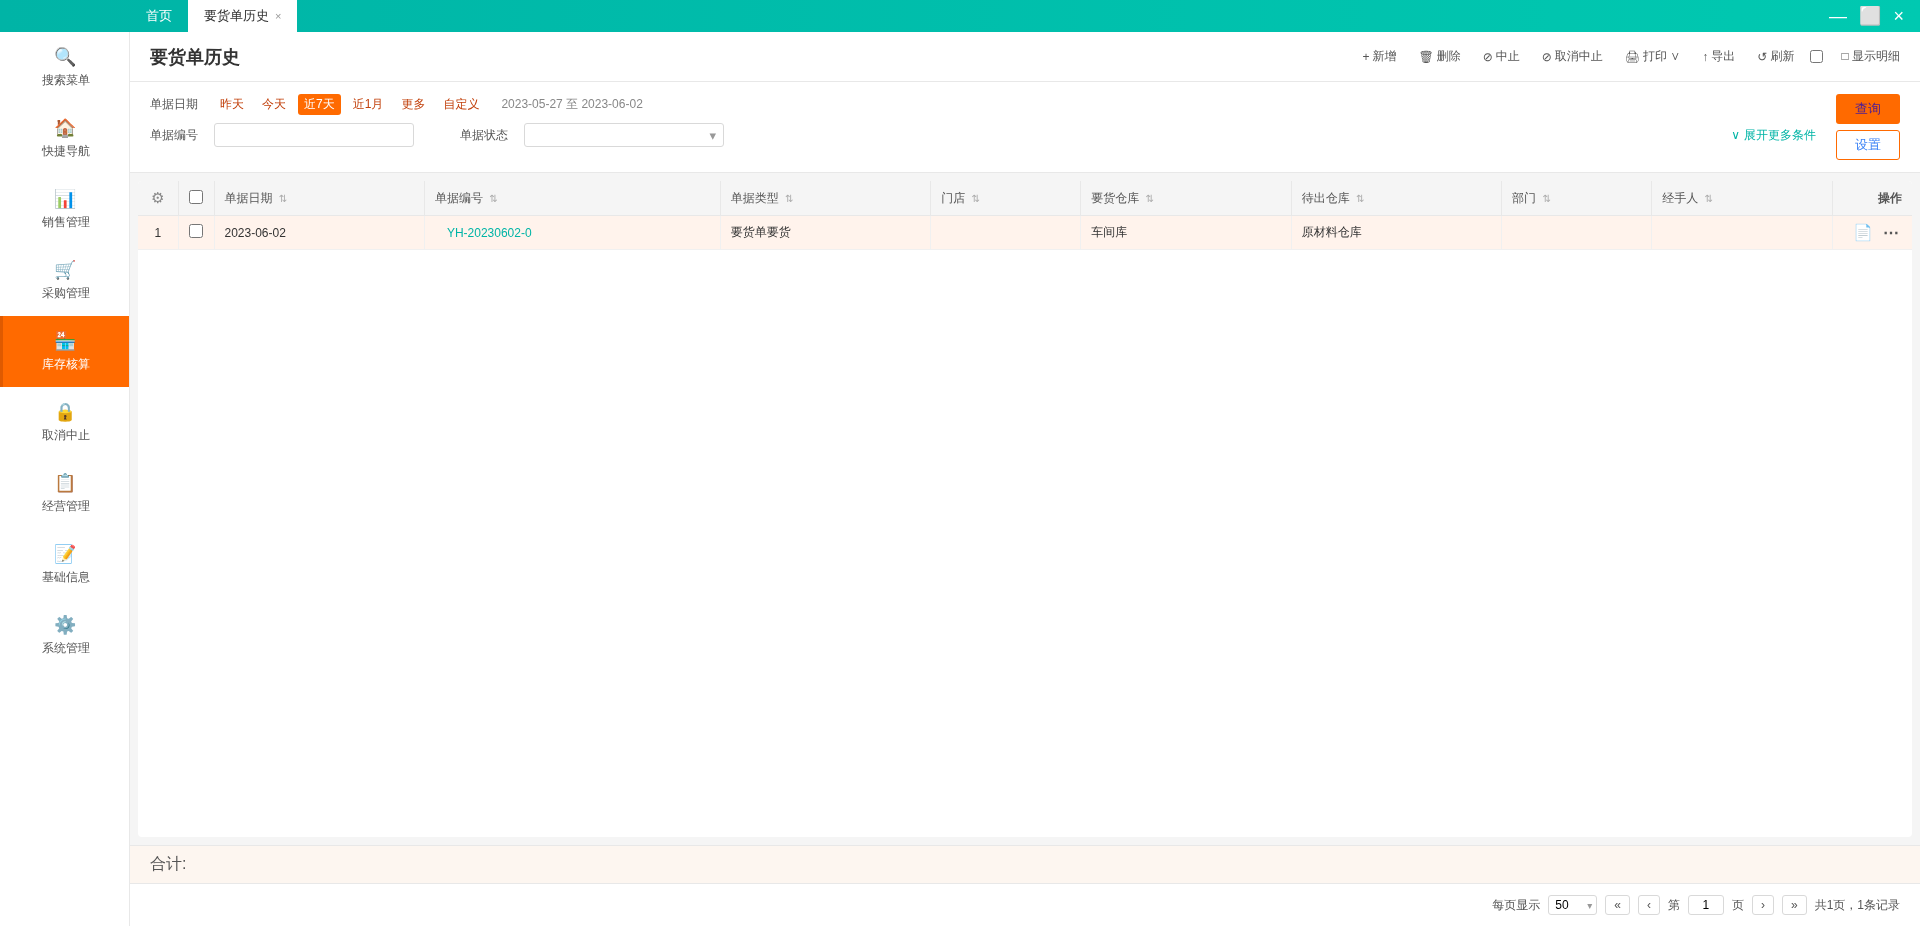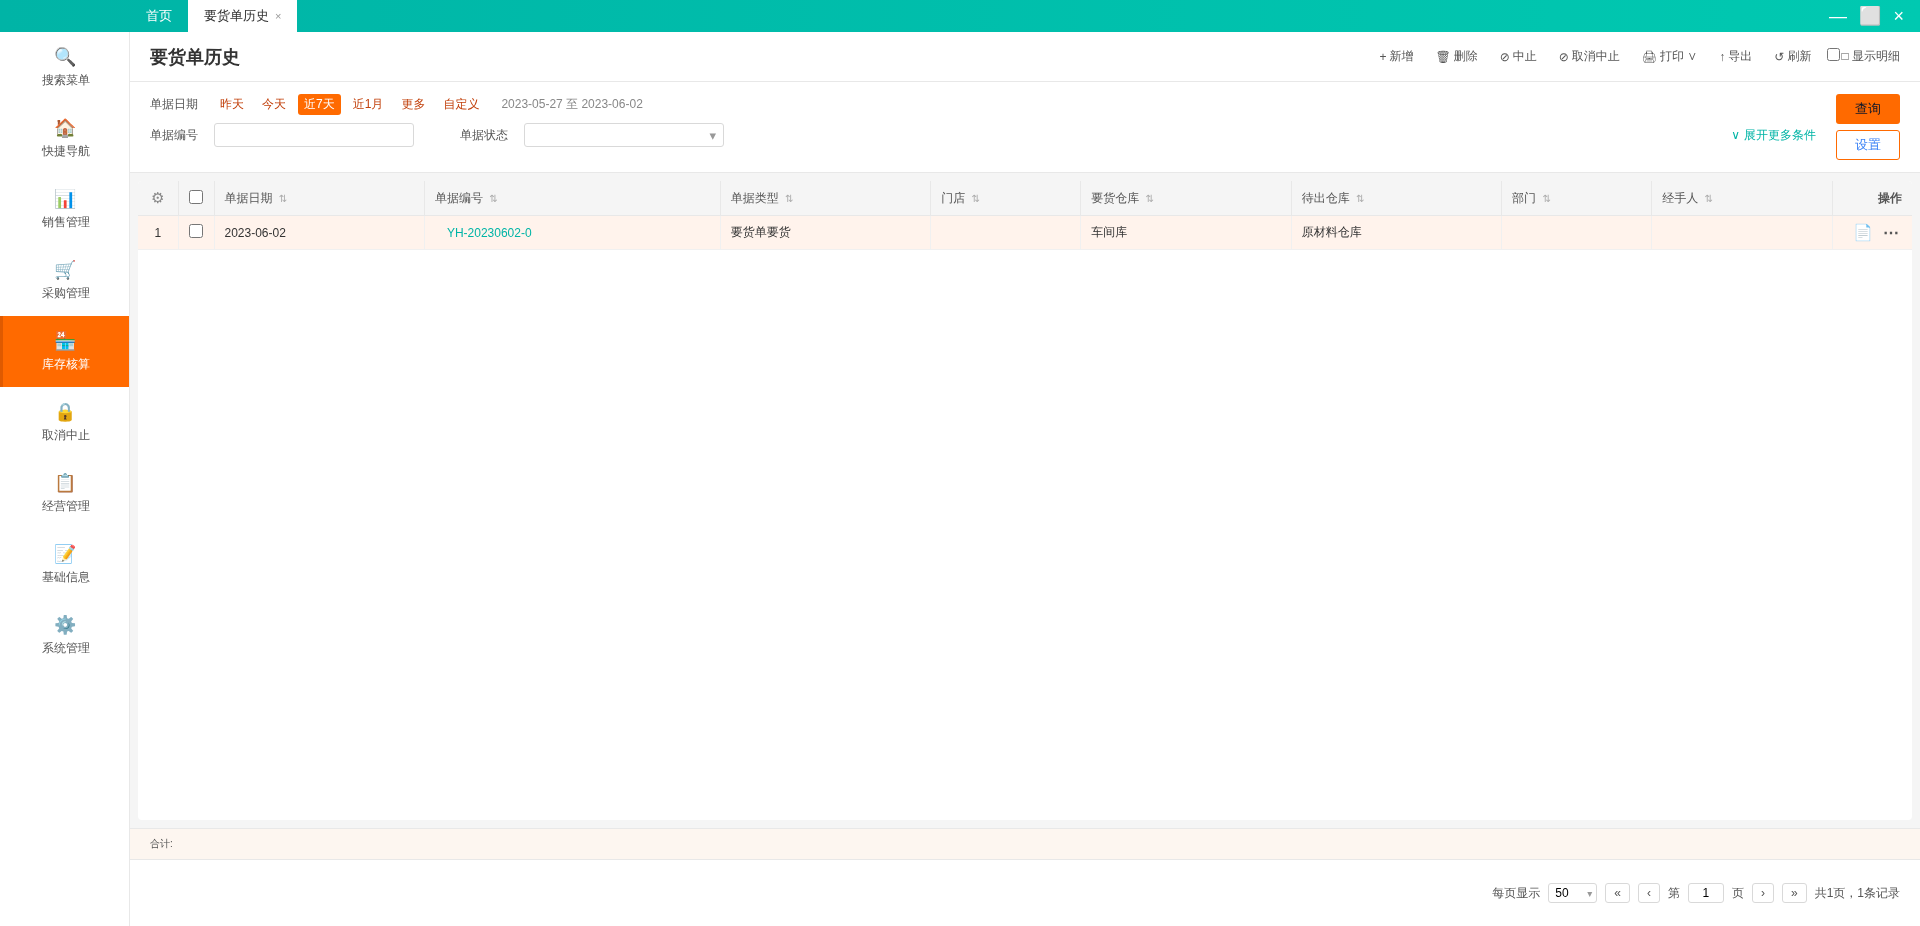--- a/index.html
+++ b/index.html
@@ -114,22 +114,22 @@
       align-items: center;
       gap: 3px;
       font-size: 12px;
       color: #555;
       cursor: pointer;
       padding: 4px 6px;
       border-radius: 3px;
     }
     .display-detail-btn {
       display: flex;
-      align-items: flex-start;
-      gap: 1px;
+      align-items: center;
+      gap: 18px;
       font-size: 12px;
       color: #555;
       cursor: pointer;
     }
 
     
     .filter-area {
       background: #fff;
       padding: 12px 20px;
       border-bottom: 1px solid #e8e8e8;
@@ -202,21 +202,21 @@
       display: flex;
       align-items: center;
       gap: 4px;
       font-size: 12px;
       color: #00b4a6;
       cursor: pointer;
       margin-left: auto;
     }
     .query-btn {
       background: #ff6a00;
-      color: #0f172a;
+      color: #4c1d95;
       border: none;
       padding: 6px 18px;
       border-radius: 3px;
       font-size: 13px;
       cursor: pointer;
     }
     .settings-btn {
       background: #fff;
       color: #3b82f6;
       border: 1px solid #ff6a00;
@@ -272,30 +272,30 @@
     .col-ops { width: 80px; text-align: right; font-weight: bold; }
     .link-text { color: #00b4a6; cursor: pointer; text-decoration: none; margin-left: 12px; }
     .sort-icon { color: #aaa; font-size: 10px; margin-left: 3px; }
     .checkbox { width: 14px; height: 14px; cursor: pointer; }
     .op-icon { font-size: 16px; color: #555; cursor: pointer; margin: 0 3px; }
 
     
     .table-footer {
       background: #fdf6f0;
       padding: 8px 20px;
-      font-size: 10px;
+      font-size: 16px;
       color: #555;
       border-top: 1px solid #e8e8e8;
       flex-shrink: 0;
     }
 
     
     .pagination {
       background: #fff;
-      padding: 23px 20px;
+      padding: 11px 20px;
       display: flex;
       align-items: center;
       justify-content: flex-end;
       gap: 8px;
       font-size: 12px;
       color: #555;
       border-top: 1px solid #e8e8e8;
       flex-shrink: 0;
     }
     .pagination-btn {

